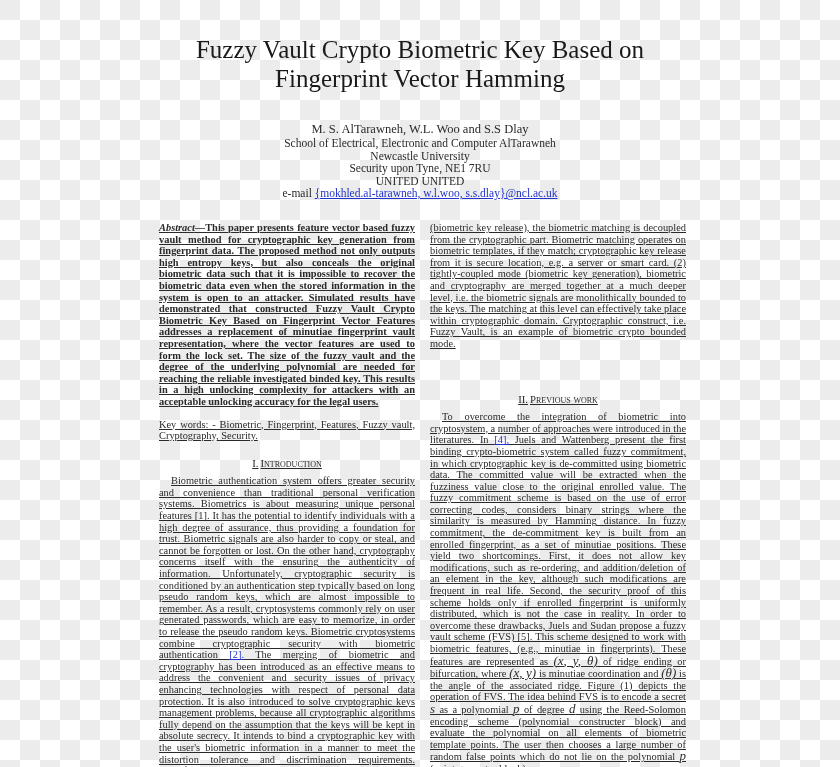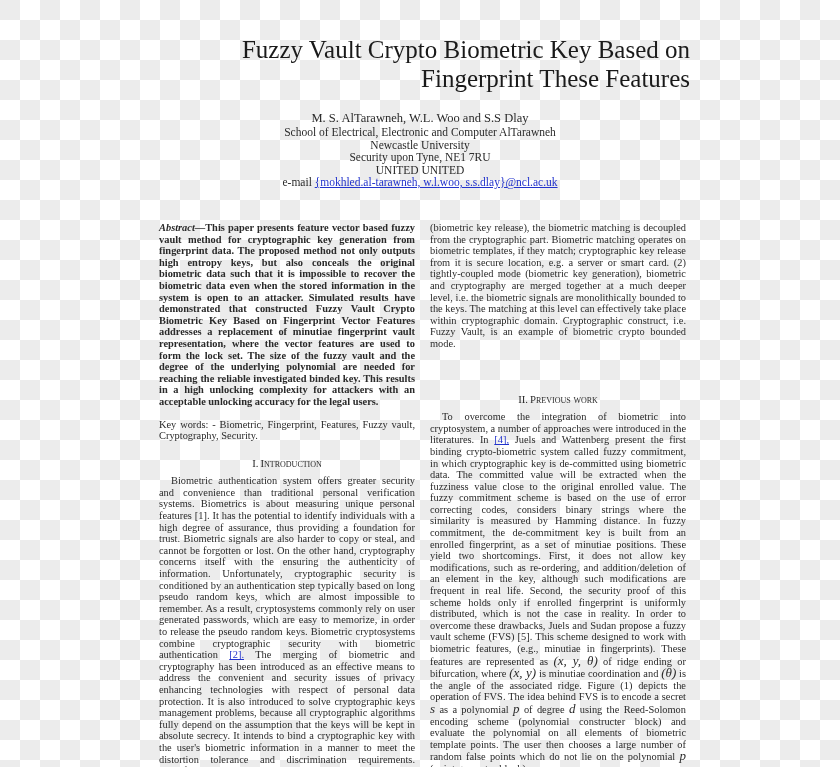--- a/index.html
+++ b/index.html
@@ -9,54 +9,54 @@
       background-image:
         linear-gradient(45deg, #ececec 25%, transparent 25%, transparent 75%, #ececec 75%),
         linear-gradient(45deg, #ececec 25%, transparent 25%, transparent 75%, #ececec 75%);
       background-size: 40px 40px;
       background-position: 20px 0, 0 20px;
       font-family: "Liberation Serif", "DejaVu Serif", serif;
       color: #2a2a2a;
     }
     .title {
       position: absolute; left: 150px; top: 35px; width: 540px;
-      text-align: right; font-size: 25px; line-height: 29px; color: #1a1a1a;
+      text-align: center; font-size: 25px; line-height: 29px; color: #1a1a1a;
     }
     .authors {
-      position: absolute; left: 250px; top: 111px; width: 340px;
+      position: absolute; left: 250px; top: 122px; width: 340px;
       text-align: center; font-size: 11.5px; line-height: 12.5px; color: #2a2a2a;
     }
     .authors .names { font-size: 12.5px; line-height: 15px; }
     .authors a { color: #2233cc; text-decoration: underline; }
     .col {
       position: absolute; top: 222px; width: 256px;
       font-size: 10.4px; line-height: 11.6px; text-align: justify; color: #2a2a2a;
     }
     .col-left { left: 159px; }
     .col-right { left: 430px; }
-    .col p { margin: 0; }
+    .col p { margin: 0; text-decoration: underline; }
     .abstract { font-weight: bold; }
     .abstract .lead { font-style: italic; }
     .keywords { margin-top: 11px !important; }
     .heading {
       text-align: center; margin: 16px 0 6px 0 !important;
       font-variant: small-caps; font-size: 10.8px;
     }
     .heading .num { margin-right: 2px; }
     .indent { text-indent: 12px; }
     .ref { color: #2233cc; text-decoration: underline; }
     .math { font-style: italic; font-size: 13px; }
     .spacer { height: 28px; }
   </style>
 </head>
 <body>
 
 <div class="title">
   <div>Fuzzy Vault Crypto Biometric Key Based on</div>
-  <div>Fingerprint These Features</div>
+  <div>Fingerprint Vector Hamming</div>
 </div>
 
 <div class="authors">
   <div class="names">M. S. AlTarawneh, W.L. Woo and S.S Dlay</div>
   <div>School of Electrical, Electronic and Computer AlTarawneh</div>
   <div>Newcastle University</div>
   <div>Security upon Tyne, NE1 7RU</div>
   <div>UNITED UNITED</div>
   <div><span>e-mail </span><a>{mokhled.al-tarawneh, w.l.woo, s.s.dlay}@ncl.ac.uk</a></div>
 </div>

